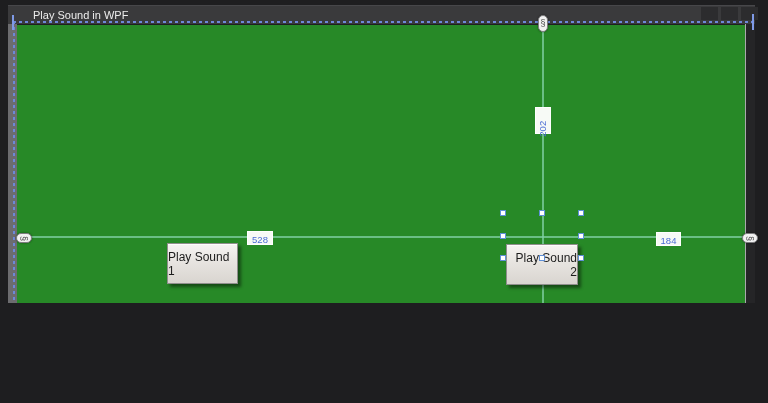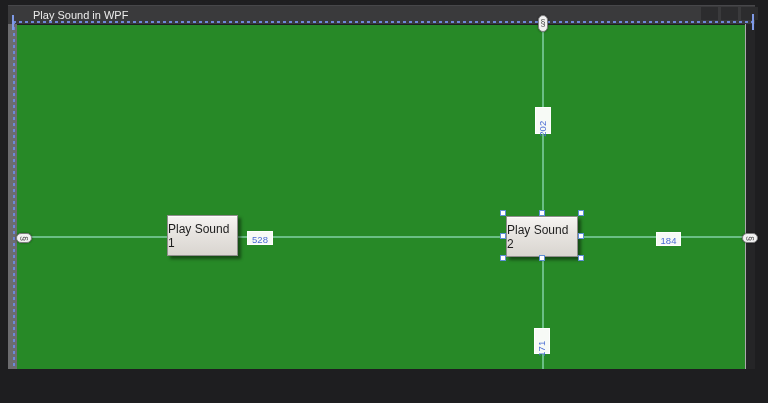--- a/index.html
+++ b/index.html
@@ -1,17 +1,17 @@
 <!DOCTYPE html>
 <html><head>
 <meta charset="utf-8">
 <style>
   html,body{margin:0;padding:0;background:#1e1e20;}
   *{box-sizing:border-box;font-family:"Liberation Sans", sans-serif;}
-  .stage{position:relative;width:768px;height:369px;background:#1e1e20;overflow:hidden;padding-left:16px;}
+  .stage{position:relative;width:768px;height:303px;background:#1e1e20;overflow:hidden;padding-left:16px;}
 
   .titlebar{position:absolute;left:8px;top:5px;width:747px;height:19px;background:#3a3a3c;
     border-top:1px solid #47474a;}
   .title-text{position:absolute;left:25px;top:0;line-height:19px;font-size:11px;color:#ececec;white-space:nowrap;}
   .winbtn{position:absolute;top:7px;width:17px;height:13px;background:#2c2c2e;}
 
   .side-strip{position:absolute;left:8px;top:24px;width:9px;height:372px;background:#6c6c6f;}
   .bottom-strip{position:absolute;left:8px;top:396px;width:747px;height:7px;background:#252527;}
   .right-shadow{position:absolute;left:746px;top:24px;width:9px;height:372px;background:#252527;}
   .right-edge{position:absolute;left:745px;top:24px;width:1px;height:372px;background:#a9a9ab;}
@@ -21,23 +21,23 @@
   .dash-h{position:absolute;height:2px;background:repeating-linear-gradient(90deg,#6d88d8 0 3px,transparent 3px 6px);}
   .dash-v{position:absolute;width:2px;background:repeating-linear-gradient(180deg,#6d88d8 0 3px,transparent 3px 6px);}
   .sel-tick{position:absolute;width:2px;background:#7f9ae6;}
 
   .guide-h{position:absolute;left:17px;top:236px;width:728px;height:2px;background:rgba(130,208,165,0.75);}
   .guide-v{position:absolute;left:542px;top:25px;width:2px;height:371px;background:rgba(130,208,165,0.75);}
 
   .wpf-btn{position:absolute;display:flex;align-items:center;justify-content:center;
     background:linear-gradient(180deg,#f6f4f2 0%,#e7e4e0 45%,#d9d5d0 100%);
     border:1px solid #8f8e8c;font-size:12px;color:#1d1d1d;
-    box-shadow:3px 3px 3px rgba(0,0,0,0.45), inset 0 1px 0 rgba(255,255,255,0.7);cursor:default;}
+    box-shadow:3px 3px 3px rgba(0,0,0,0.45), inset 0 1px 0 rgba(255,255,255,0.7);cursor:default;margin-top:28px;}
   .btn1{left:167px;top:215px;width:71px;height:41px;}
-  .btn2{left:506px;top:216px;width:72px;height:41px;}
+  .btn2{left:506px;top:216px;width:72px;height:41px;text-align:right;}
 
   .handle{position:absolute;width:6px;height:6px;background:#ffffff;border:1px solid #5f8fd6;}
 
   .mlabel{position:absolute;display:flex;align-items:flex-end;justify-content:center;
     background:#f7faf6;border:1px solid #ffffff;color:#4a6cd4;font-size:9.5px;line-height:1;}
   .mlabel.vert span{transform:rotate(-90deg);white-space:nowrap;}
   .lab-528{left:247px;top:231px;width:26px;height:14px;}
   .lab-184{left:656px;top:232px;width:25px;height:14px;}
   .lab-202{left:535px;top:107px;width:16px;height:27px;}
   .lab-171{left:534px;top:328px;width:16px;height:26px;}

